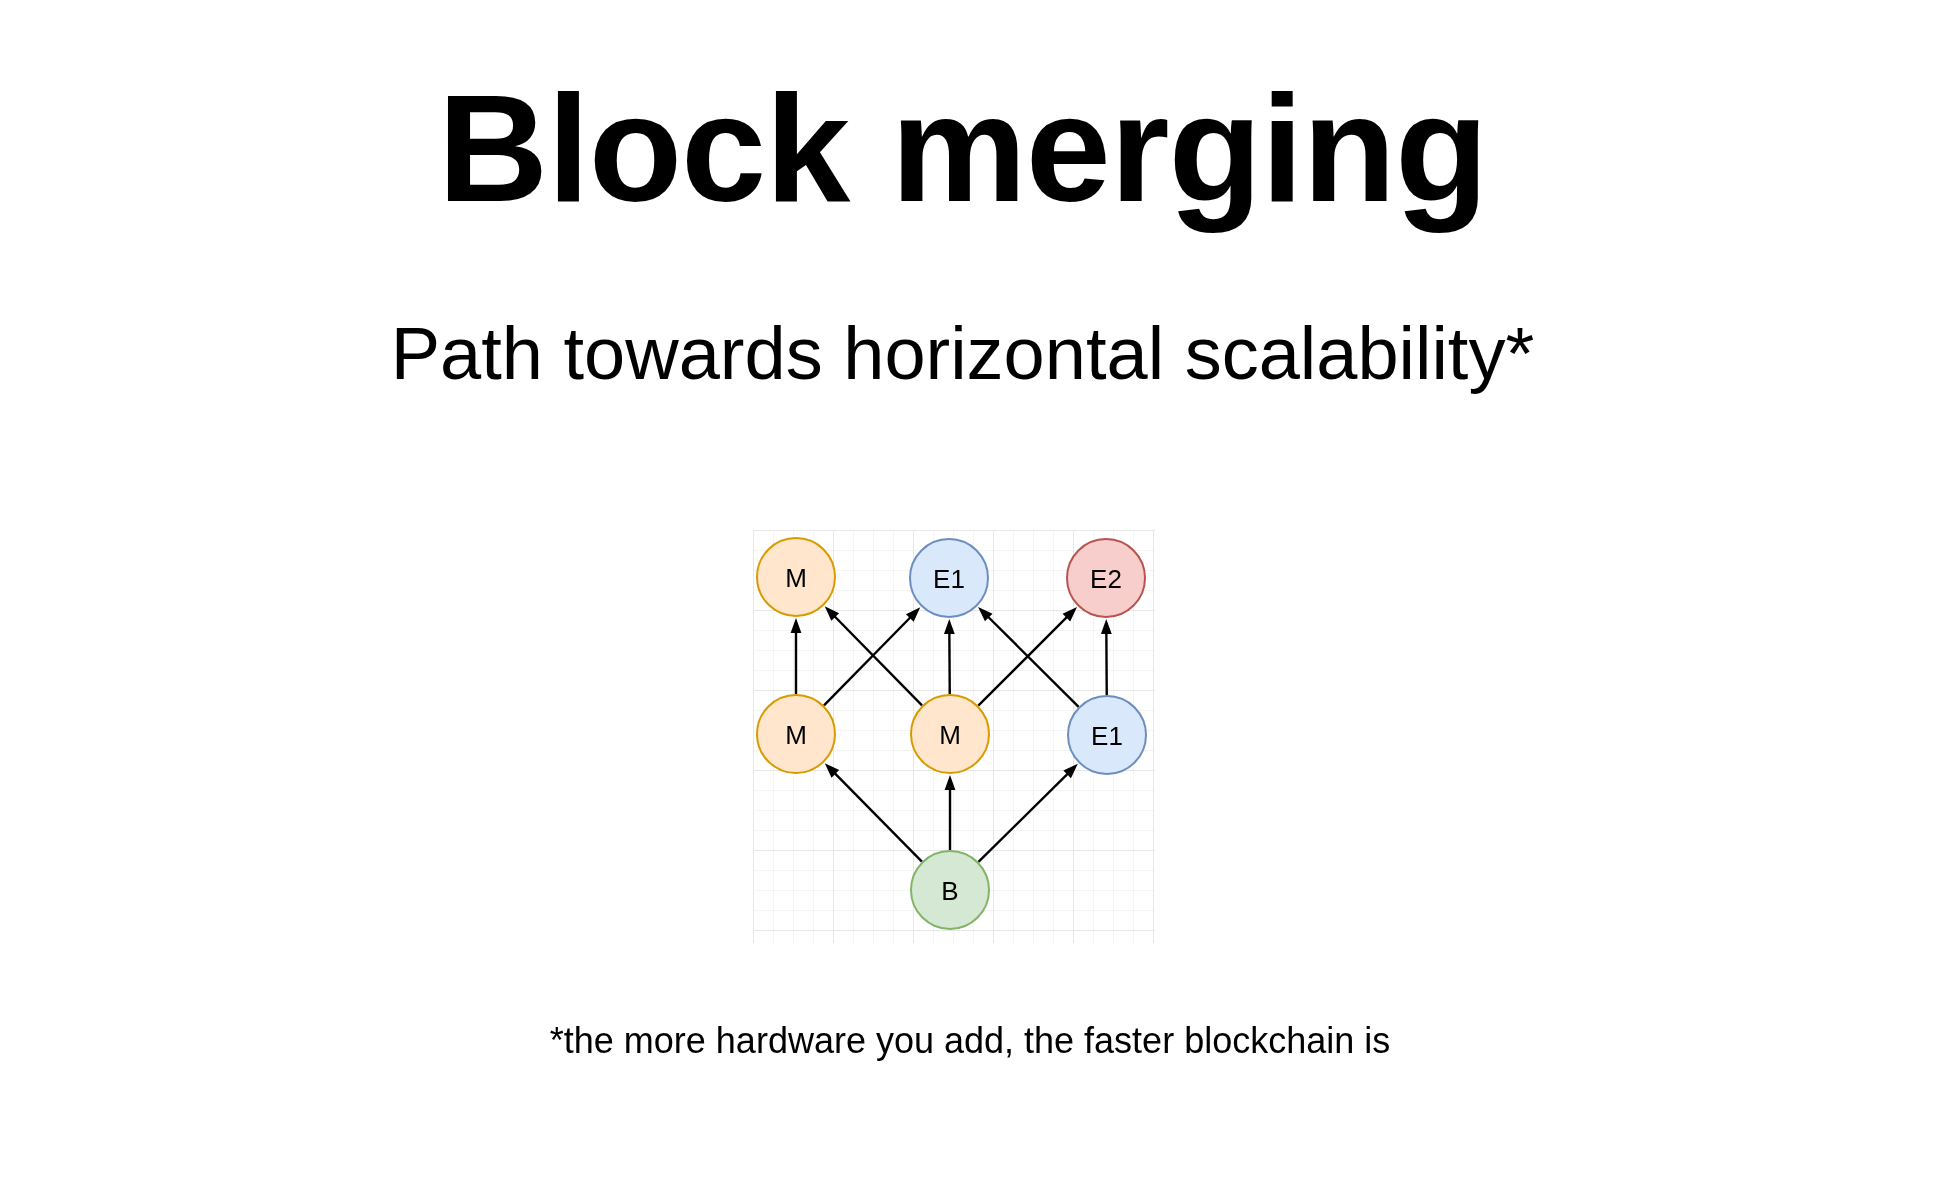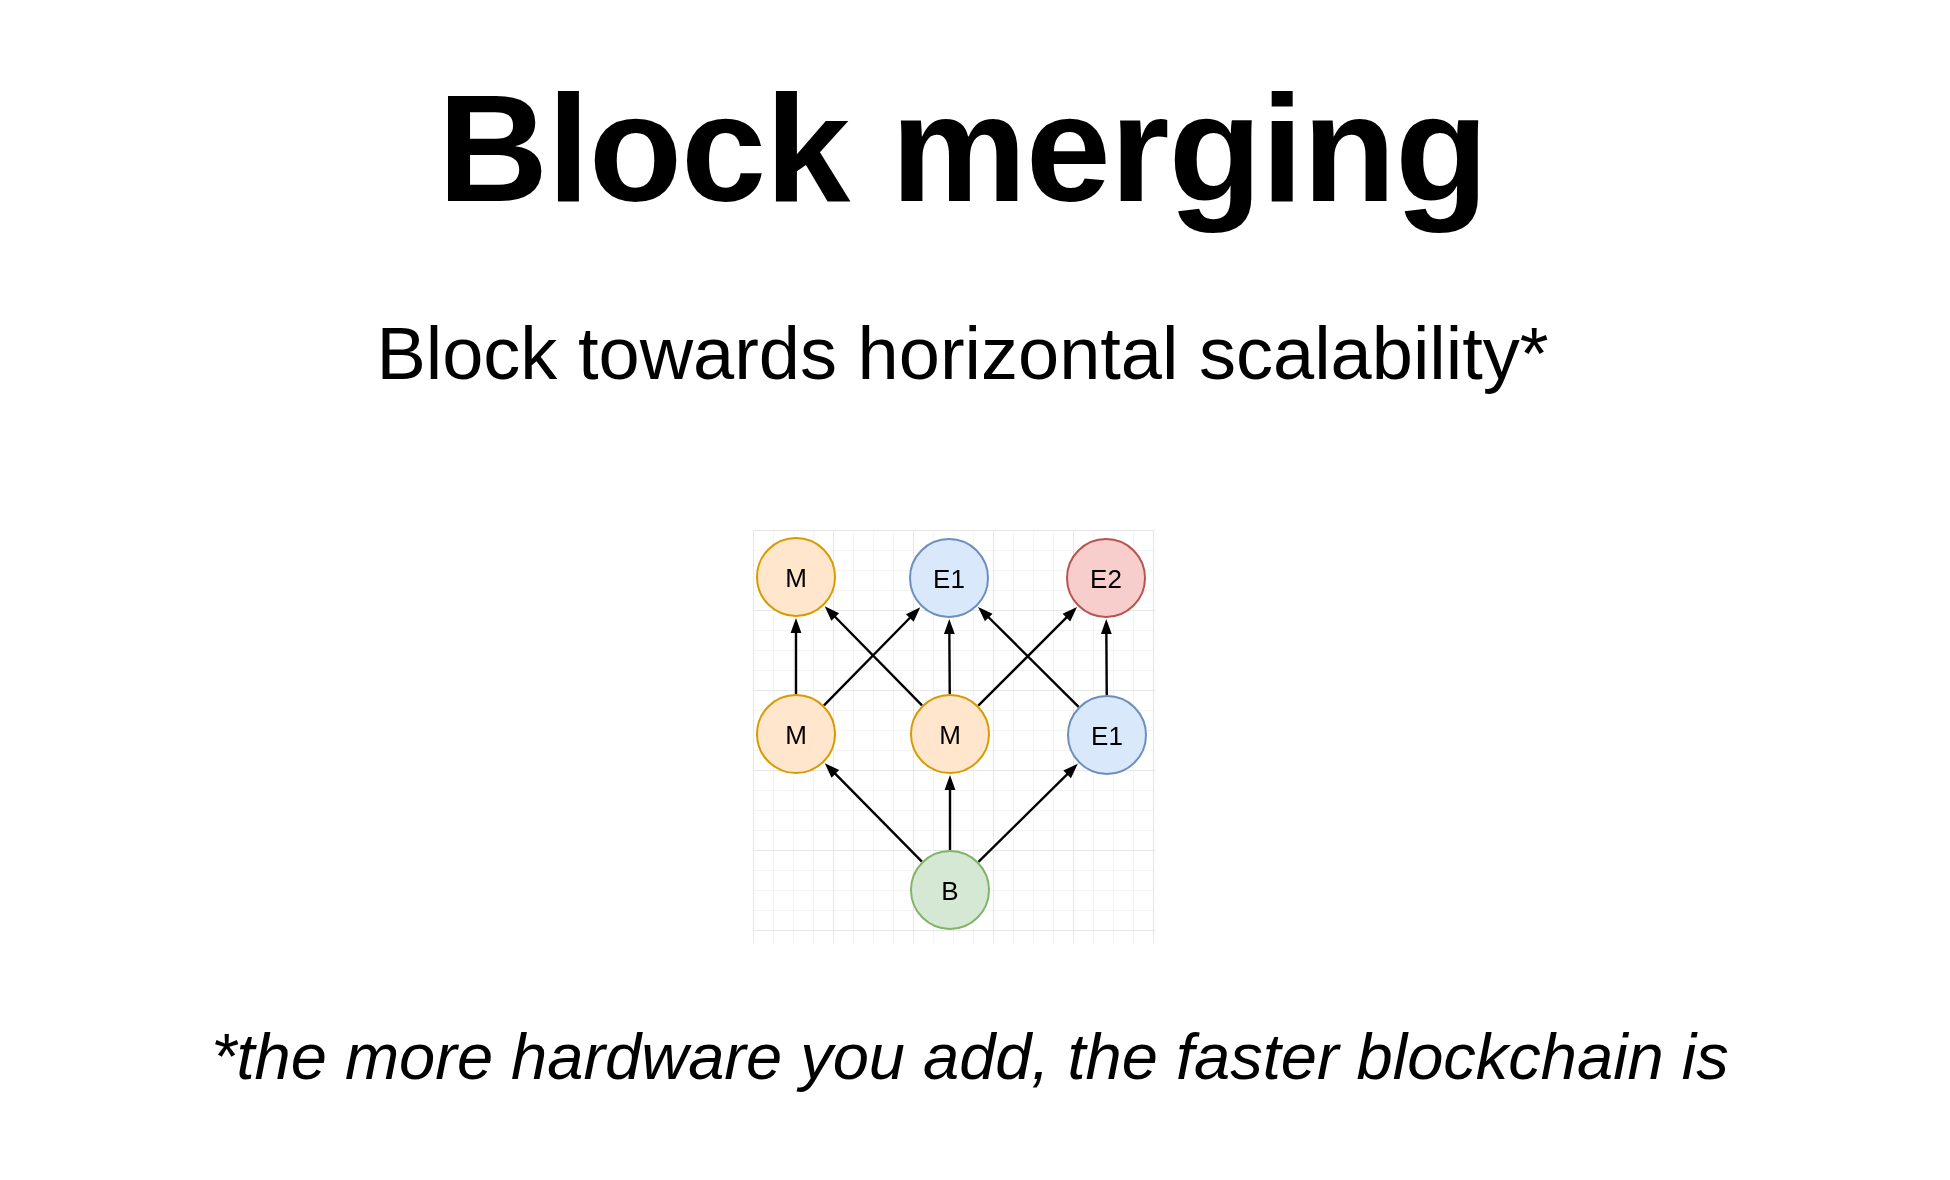--- a/index.html
+++ b/index.html
@@ -28,25 +28,24 @@
     text-align: center;
     font-size: 74px;
     font-weight: 400;
     line-height: 1.1;
     white-space: nowrap;
   }
   .footnote {
     position: absolute;
     top: 1021px; left: 0; right: 10px;
     text-align: center;
-    font-size: 65px;
+    font-size: 36px;
     font-weight: 400;
     line-height: 1.1;
     white-space: nowrap;
-    font-style: italic;
   }
   .diagram-wrap {
     position: absolute;
     left: 753px;
     top: 530px;
     width: 402px;
     height: 413px;
     
     background-image:
       linear-gradient(to right,  #e7e7e7 1px, transparent 1px),
@@ -58,21 +57,21 @@
   .diagram-wrap svg { display: block; width: 402px; height: 413px; }
   svg text {
     font-family: "Liberation Sans", "DejaVu Sans", sans-serif;
   }
 </style>
 </head>
 <body>
 
 <div class="slide">
   <div class="title">Block merging</div>
-  <div class="subtitle">Block towards horizontal scalability*</div>
+  <div class="subtitle">Path towards horizontal scalability*</div>
 
   <div class="diagram-wrap">
     <svg viewBox="0 0 402 413">
         <g>
           <line x1="43" y1="164" x2="43" y2="102" stroke="#000000" stroke-width="2.4"></line>
           <polygon points="43,88 48.4,103 37.6,103" fill="#000000"></polygon>
         </g>
         <g>
           <line x1="71.00834667569876" y1="175.44247005615028" x2="157.4885233209142" y2="87.26660367279337" stroke="#000000" stroke-width="2.4"></line>
           <polygon points="167.29144465740876,77.27146819244597 160.64358119644143,91.76166872260895 152.933048111602,84.19941512017029" fill="#000000"></polygon>

